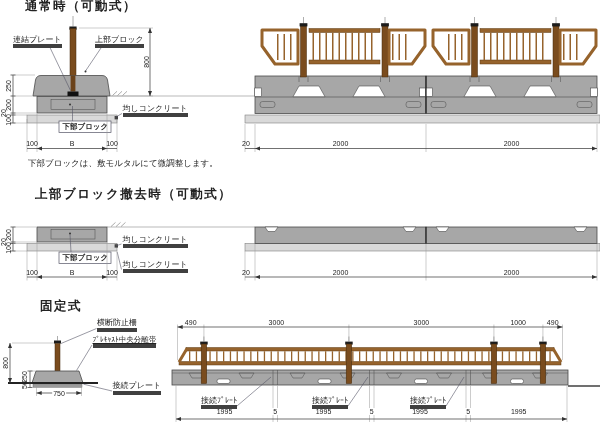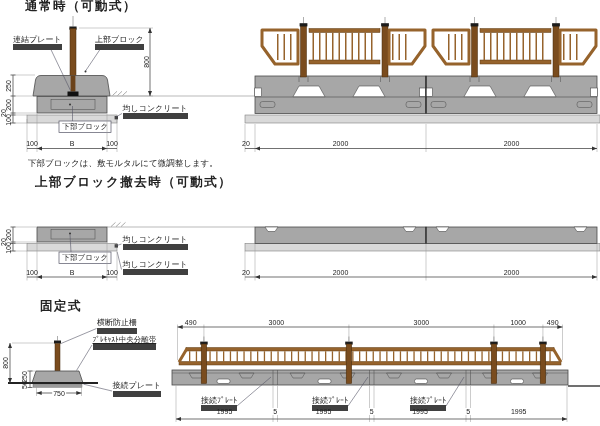--- a/index.html
+++ b/index.html
@@ -4,25 +4,25 @@
 <style>
   html,body{margin:0;padding:0;background:#fff;}
   .page{position:relative;width:600px;height:426px;background:#fff;overflow:hidden;
         font-family:"Liberation Sans","DejaVu Sans",sans-serif;}
   .page svg{position:absolute;left:0;top:0;}
   .ov{position:absolute;left:0;top:0;width:600px;height:416px;}
   .ov span{position:absolute;white-space:nowrap;color:#222;line-height:1.1;}
   .ti{font-size:12.5px;font-weight:bold;color:#1d5ca8;letter-spacing:1.5px;}
   .lb{font-size:8px;}
   .lb7{font-size:7.5px;text-decoration:underline;}
-  .u{border-bottom:6px solid #404040;}
+  .u{border-bottom:4px solid #404040;}
   .d{font-size:7px;transform:translateX(-50%);}
   .v{font-size:7px;transform:translate(-50%,-50%) rotate(-90deg);}
   .nt{font-size:8.5px;color:#333;}
-  .bx{font-size:7.5px;}
+  .bx{font-size:7.5px;font-weight:bold;}
   .c{transform:translateX(-50%);}
   .bgw{background:#fff;padding:0 1px;}
   
   .cb{fill:#a7a7a7;stroke:#4a4a4a;stroke-width:.8;}
   .cw{fill:#fff;stroke:#4a4a4a;stroke-width:.6;}
   .bs{fill:#d9d9d9;stroke:#808080;stroke-width:.6;}
   .rl{fill:#96632c;stroke:#5c3a12;stroke-width:.5;}
   .po{fill:#7a4c1e;stroke:#452a0c;stroke-width:.5;}
   .cp{fill:#1c1c1c;}
   .pg{fill:none;stroke:#96632c;stroke-width:3;stroke-linejoin:round;}
@@ -208,21 +208,21 @@
   <span class="lb u" style="left:122.5px;top:104.5px;">均しコンクリート</span>
   <span class="bx" style="left:62.5px;top:122.8px;">下部ブロック</span>
   <span class="d" style="left:32px;top:139.5px;">100</span>
   <span class="d" style="left:72px;top:139.5px;">B</span>
   <span class="d" style="left:112px;top:139.5px;">100</span>
   <span class="nt" style="left:28px;top:158.5px;">下部ブロックは、敷モルタルにて微調整します。</span>
   <span class="d" style="left:246px;top:139.5px;">20</span>
   <span class="d" style="left:340.5px;top:139.5px;">2000</span>
   <span class="d" style="left:511.5px;top:139.5px;">2000</span>
 
-  <span class="ti" style="left:35px;top:176px;">上部ブロック撤去時（可動式）</span>
+  <span class="ti" style="left:35px;top:188px;">上部ブロック撤去時（可動式）</span>
   <span class="v" style="left:8.5px;top:234.5px;">200</span>
   <span class="v" style="left:3.5px;top:242px;">20</span>
   <span class="v" style="left:9px;top:247.5px;">100</span>
   <span class="lb u" style="left:122.5px;top:235.5px;">均しコンクリート</span>
   <span class="bx" style="left:62.5px;top:253.8px;">下部ブロック</span>
   <span class="lb u" style="left:122.5px;top:260.5px;">均しコンクリート</span>
   <span class="d" style="left:32px;top:268.5px;">100</span>
   <span class="d" style="left:72px;top:268.5px;">B</span>
   <span class="d" style="left:112px;top:268.5px;">100</span>
   <span class="d" style="left:246px;top:268.5px;">20</span>

